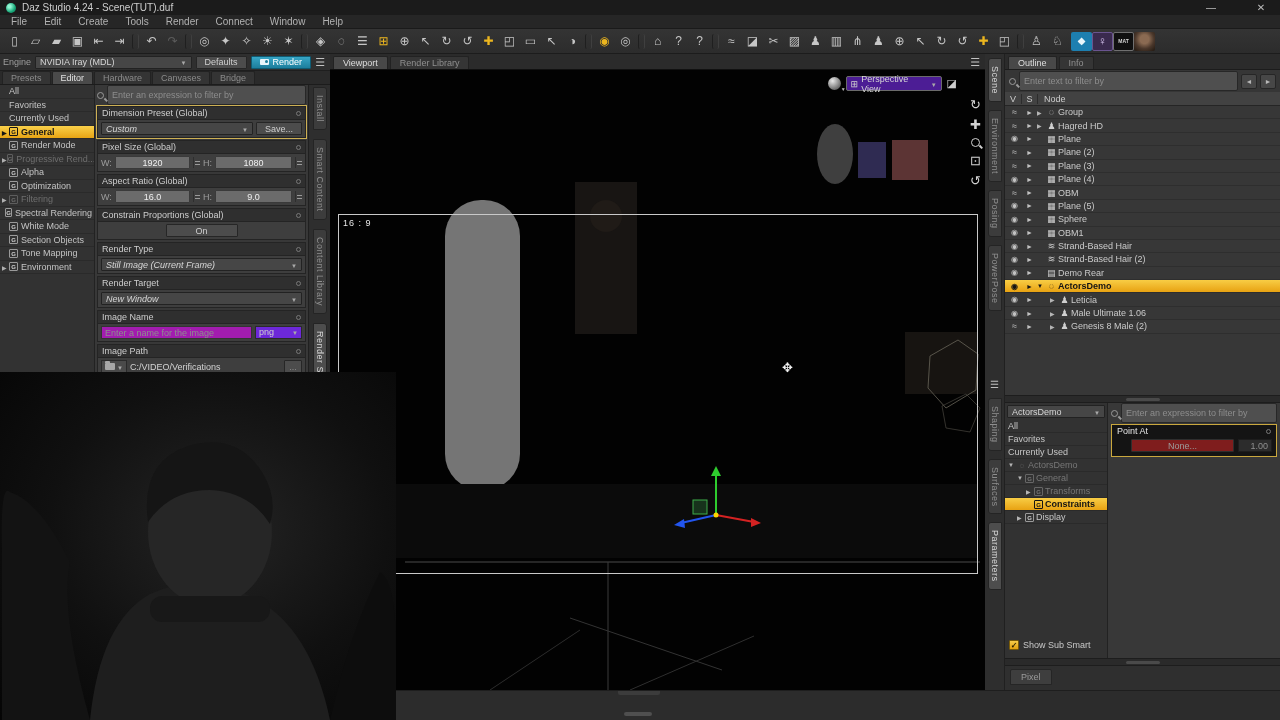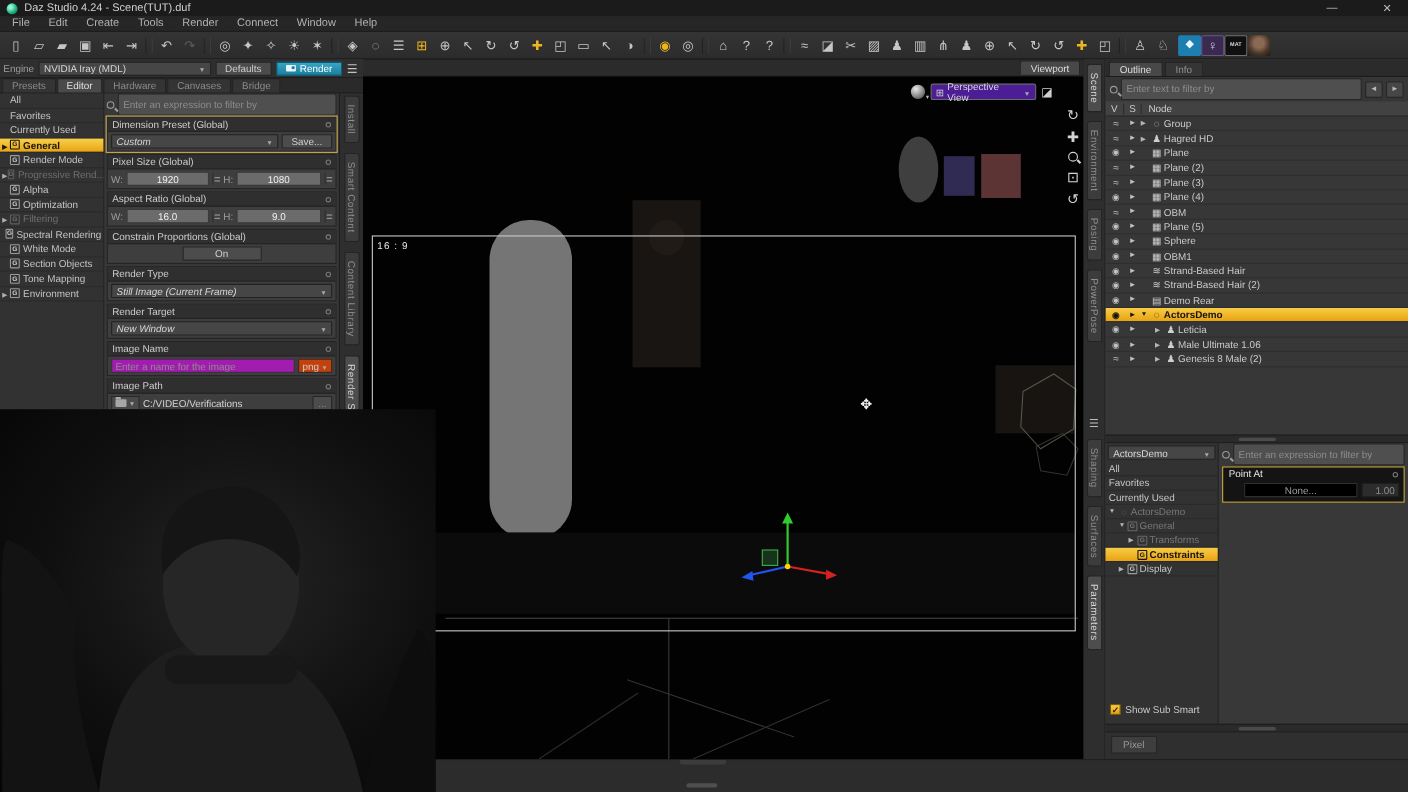--- a/index.html
+++ b/index.html
@@ -66,37 +66,37 @@
   .gcontent { display:flex; align-items:center; gap:3px; padding:2px 3px; }
   .num-field { flex:1; display:flex; align-items:center; gap:3px; }
   .num-label { color:#9d9d9d; font-size:9px; }
   .num-box { flex:1; background:#6b6b6b; border:1px solid #3a3a3a; color:#f0f0f0; font-size:9px; text-align:center; height:13px; line-height:12px; border-radius:1px; }
   .spin { width:7px; height:11px; border-left:1px solid #2e2e2e; display:flex; flex-direction:column; justify-content:center; gap:2px; }
   .spin i { display:block; width:5px; height:1px; background:#9a9a9a; margin-left:1px; }
   .wide-dd { flex:1;font-style:italic; }
   .on-btn { margin:0 auto; width:72px; }
   .name-input { flex:1; height:13px; background:#a21caf; border:1px solid #333; color:#ddd; font-size:9px; padding:0 3px; }
   .name-input::placeholder { color:#8e8e8e; }
-  .ext-box { display:flex; align-items:center; gap:2px; background:#c2410c; border:1px solid #2a2a2a; height:13px; padding:0 3px; color:#cfcfcf; font-size:9px; }
+  .ext-box { display:flex; align-items:flex-start; gap:18px; background:#6d28d9; border:1px solid #2a2a2a; height:13px; padding:0 3px; color:#cfcfcf; font-size:9px; }
   .folder-btn { display:flex; align-items:center; gap:2px; background:#4a4a4a; border:1px solid #2a2a2a; height:13px; padding:0 3px; }
   .folder-ico { width:10px; height:7px; background:#a7a7a7; border-radius:1px; position:relative; }
   .folder-ico::before { content:""; position:absolute; left:0; top:-2px; width:5px; height:2px; background:#a7a7a7; border-radius:1px 1px 0 0; }
   .path-text { flex:1; color:#d2d2d2; font-size:9px; }
   .dots-btn { width:16px; color:#8b8b8b; }
 
   
   .vstrip { width:22px; background:#2e2e2e; display:flex; flex-direction:column; align-items:center; gap:9px; padding-top:2px; border-left:1px solid #202020; }
   .vtab { writing-mode:vertical-rl; font-size:9px; color:#8f8f8f; background:#3c3c3c; border:1px solid #242424; padding:7px 1px; border-radius:0 3px 3px 0; letter-spacing:.5px; }
   .vtab[data-act="1"] { background:#4d4d4d; color:#d8d8d8; }
   #right-strip .vtab { border-radius:3px 0 0 3px; }
   .vham { color:#bdbdbd; font-size:10px; }
 
   
   #viewport-pane { position:absolute; left:330px; top:54px; width:655px; height:636px; background:#000; }
-  #vp-tabs { height:16px; background:#2b2b2b; display:flex; align-items:flex-end; gap:2px; padding:1px 3px 0 3px; border-bottom:1px solid #111;flex-direction:column; }
+  #vp-tabs { height:16px; background:#2b2b2b; display:flex; align-items:flex-end; gap:2px; padding:1px 3px 0 3px; border-bottom:1px solid #111; }
   #vp-canvas { position:absolute; left:0; top:16px; width:655px; height:620px; background:#020202; overflow:hidden; }
   #aspect-frame { position:absolute; left:8px; top:144px; width:640px; height:360px; border:1px solid #c9c9c9; }
   #aspect-label { position:absolute; left:4px; top:3px; color:#e8e8e8; font-size:9px; letter-spacing:1px; }
   #view-ctl { position:absolute; right:28px; top:6px; display:flex; align-items:center; gap:5px; }
   .sphere-ico { width:13px; height:13px; border-radius:50%; background:radial-gradient(circle at 35% 30%, #e9e9e9, #7e7e7e 60%, #3c3c3c); position:relative; }
   .sphere-ico::after { content:"▼"; position:absolute; right:-5px; bottom:-2px; font-size:5px; color:#bbb; }
   #persp-dd { width:96px; height:15px; background:#4c1d95; border:1px solid #6b6b6b; border-radius:2px; display:flex; align-items:center; gap:3px; padding:0 4px; color:#d6d6d6; font-size:9px; }
   .grid-ico::before { content:"⊞"; font-size:9px; color:#cfcfcf; }
   .cube-ico::before { content:"◪"; font-size:11px; color:#cfcfcf; }
   #vp-tools { position:absolute; right:4px; top:28px; display:flex; flex-direction:column; align-items:center; gap:7px; }
@@ -156,21 +156,21 @@
   .pm-row[data-dim="1"] .picon { color:#777; border-color:#666; }
   .pm-row[data-sel="1"] { background:linear-gradient(#f8cd45,#e8a212); color:#141414; font-weight:bold; }
   .pm-row[data-sel="1"] .picon { color:#141414; border-color:#141414; }
   #show-sub { margin-top:auto; display:flex; align-items:center; gap:4px; padding:4px 4px 8px 4px; color:#c9c9c9; font-size:9px; }
   .cb { width:10px; height:10px; background:linear-gradient(#f6cd49,#e1a10f); border:1px solid #7a5c08; border-radius:1px; color:#2a2000; font-size:8px; font-weight:bold; line-height:9px; text-align:center; }
   .cb::before { content:"✓"; }
   #pm-right { flex:1; background:#383838; padding:2px 3px; }
   #prop-block { border:1px solid #caa83e; background:#141414; margin-top:2px; }
   #prop-head { display:flex; align-items:center; color:#e4e4e4; font-size:9px; padding:1px 5px; }
   #prop-row { display:flex; align-items:center; gap:4px; padding:2px 4px 4px 4px; }
-  #prop-none { flex:1; background:#000000; border:1px solid #2e2e2e; color:#9c9c9c; font-size:9px; height:13px; display:flex; align-items:center; justify-content:center; border-radius:1px;margin-left:15px; }
+  #prop-none { flex:1; background:#7f1d1d; border:1px solid #2e2e2e; color:#9c9c9c; font-size:9px; height:13px; display:flex; align-items:center; justify-content:center; border-radius:1px;margin-left:15px; }
   #prop-val { width:34px; color:#8f8f8f; font-size:9px; text-align:right; background:#2c2c2c; border:1px solid #1d1d1d; height:13px; line-height:12px; padding-right:3px; }
   #sp2 { top:604px; }
   #tips-row { position:absolute; left:0; top:612px; width:275px; height:24px; background:#2f2f2f; padding-top:3px; }
   #tips-tab { display:inline-block; margin-left:5px; background:#3e3e3e; border:1px solid #252525; border-radius:2px 2px 0 0; color:#9a9a9a; font-size:9px; padding:2px 10px; }
 
   
   #bottom-bar { position:absolute; left:0; top:690px; width:1280px; height:30px; background:#2c2c2c; border-top:1px solid #1e1e1e; }
   #bottom-nub { position:absolute; left:624px; top:21px; width:28px; height:4px; background:#4f4f4f; border-radius:2px; }
   #bottom-handle { position:absolute; left:618px; top:0px; width:42px; height:4px; background:#3c3c3c; border-radius:0 0 2px 2px; }
   #webcam { position:absolute; left:0; top:372px; width:396px; height:348px; background:radial-gradient(ellipse at 55% 45%, #242424 0%, #101010 55%, #050505 100%); z-index:50; }

